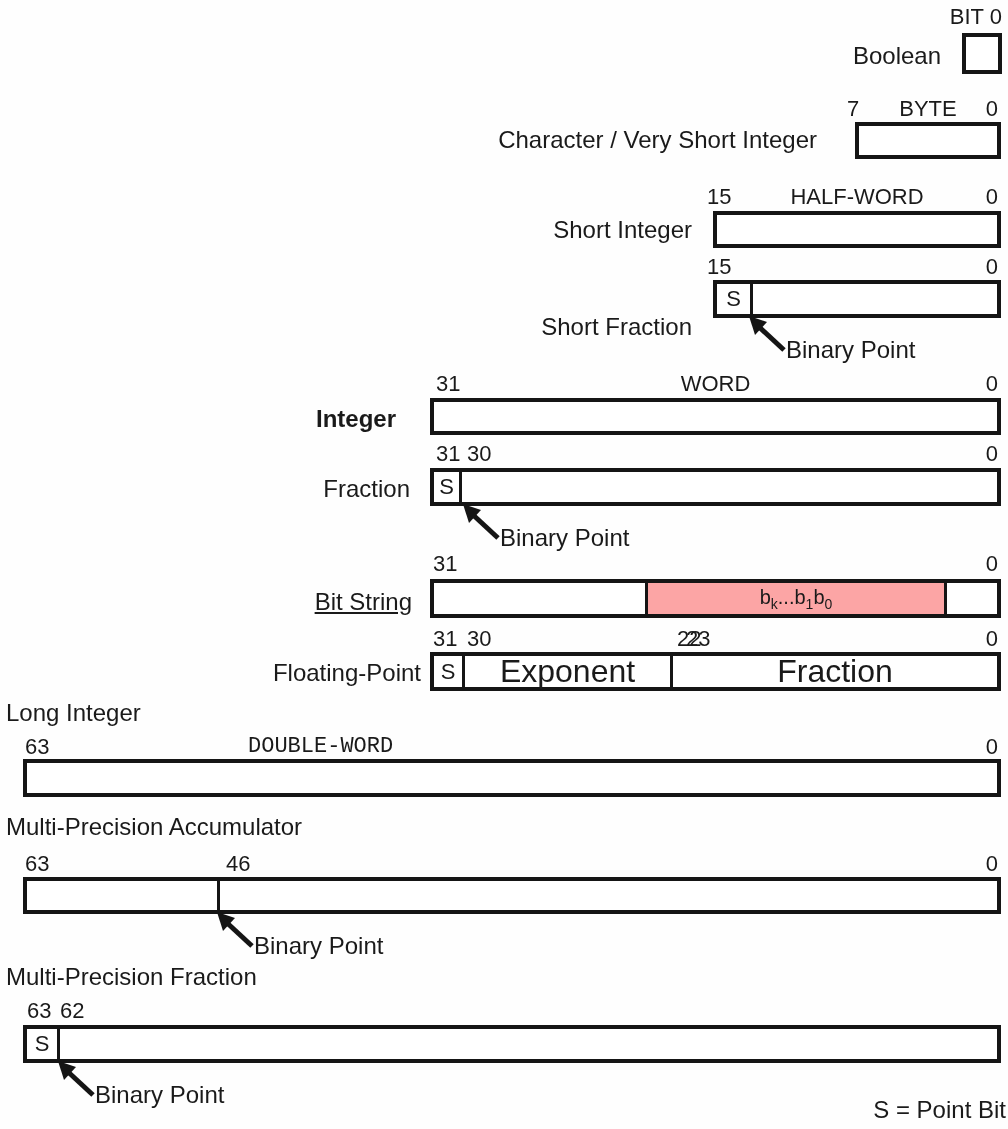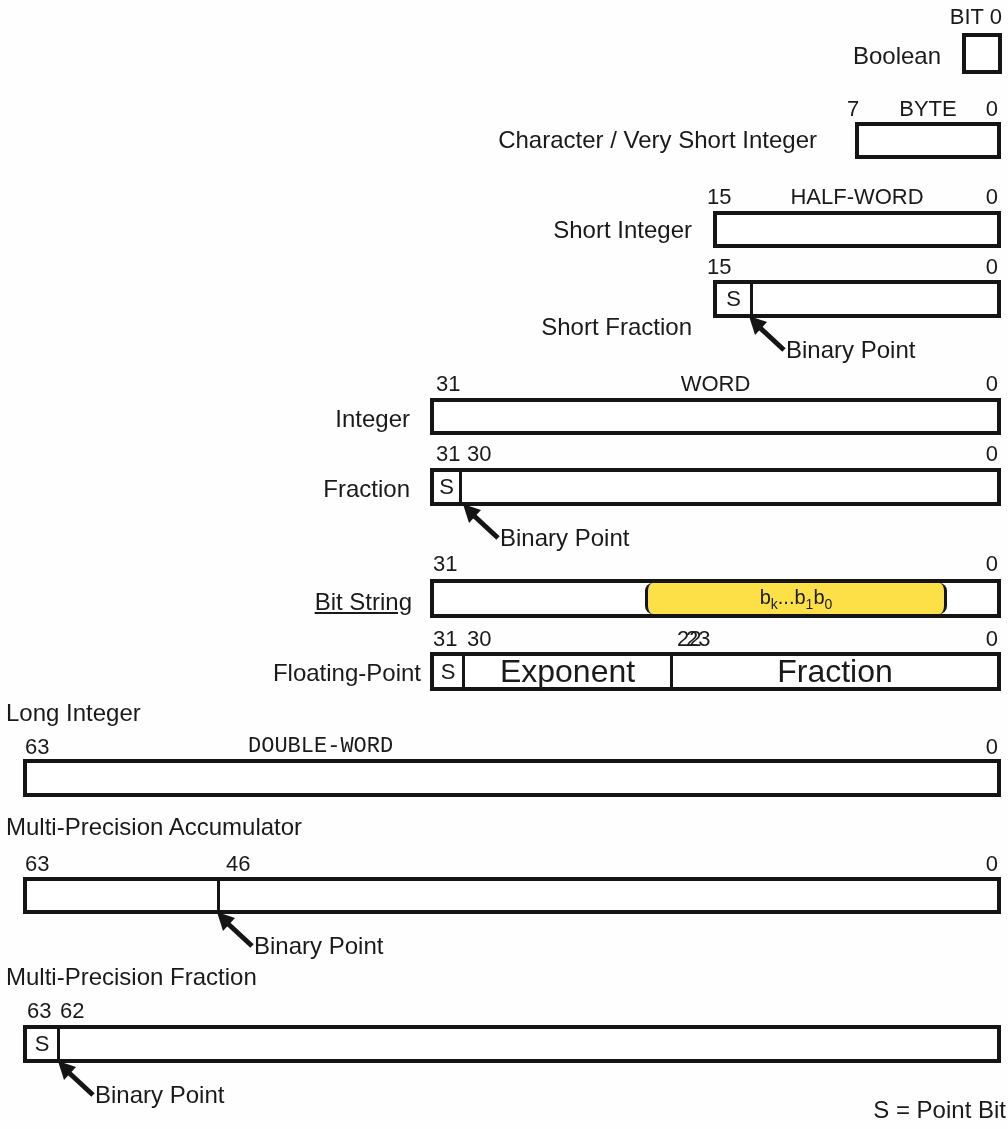--- a/index.html
+++ b/index.html
@@ -13,21 +13,21 @@
   .rowlabel{font-size:24px;line-height:26px;white-space:nowrap;text-align:right;}
   .sectitle{font-size:24px;line-height:26px;white-space:nowrap;}
   .bitbox{
     box-sizing:border-box;border:4px solid #151515;background:#fff;
     display:flex;align-items:stretch;
   }
   .seg{box-sizing:border-box;display:flex;align-items:center;justify-content:center;}
   .seg.divR{border-right:3px solid #151515;}
   .signcell{font-size:22px;}
   .segtext{font-size:32px;text-align:center;}
-  .graySeg{background:#fde047;border-left:3px solid #151515;border-right:3px solid #151515;font-size:20px;border-radius:8px;}
+  .graySeg{background:#fca5a5;border-left:3px solid #151515;border-right:3px solid #151515;font-size:20px;}
   .graySeg sub{font-size:14px;}
   .annot{position:absolute;width:220px;height:60px;}
   .annot svg{position:absolute;left:0;top:0;}
   .annot .atext{position:absolute;left:38px;top:20px;font-size:24px;white-space:nowrap;}
   .watermark{font-size:30px;color:#c8c8c8;letter-spacing:2px;white-space:nowrap;}
   .legend{font-size:24px;white-space:nowrap;}
 </style>
 </head>
 <body>
 
@@ -60,21 +60,21 @@
     <svg width="40" height="38" viewBox="0 0 40 38">
       <polygon points="1,0 19,6 7,19" fill="#151515"></polygon>
       <line x1="9" y1="9" x2="36" y2="34" stroke="#151515" stroke-width="5"></line>
     </svg>
     <span class="atext">Binary Point</span>
   </div>
 
   <div class="abs bitnum" style="left:436px;top:373px;">31</div>
   <div class="abs unit" style="left:430px;top:373px;width:571px;">WORD</div>
   <div class="abs bitnum" style="right:10px;top:373px;">0</div>
-  <div class="abs rowlabel" style="right:598px;top:406px;">Integer</div>
+  <div class="abs rowlabel" style="right:612px;top:406px;font-weight:bold;">Integer</div>
   <div class="abs bitbox" style="left:430px;top:398px;width:571px;height:37px;"></div>
 
   <div class="abs bitnum" style="left:436px;top:443px;">31</div>
   <div class="abs bitnum" style="left:467px;top:443px;">30</div>
   <div class="abs bitnum" style="right:10px;top:443px;">0</div>
   <div class="abs rowlabel" style="right:598px;top:476px;">Fraction</div>
   <div class="abs bitbox" style="left:430px;top:468px;width:571px;height:38px;">
     <div class="seg divR signcell" style="width:28px;">S</div>
     <div class="seg" style="flex:1;"></div>
   </div>

